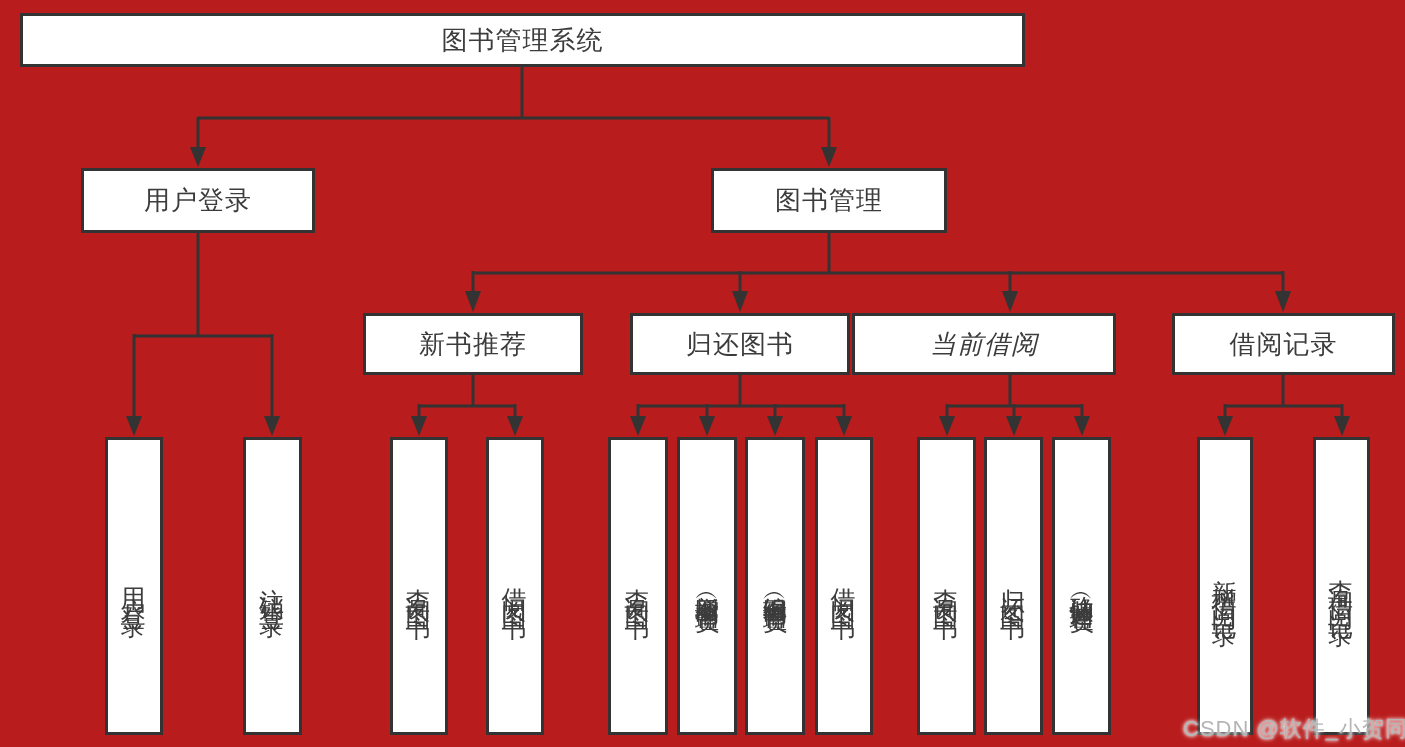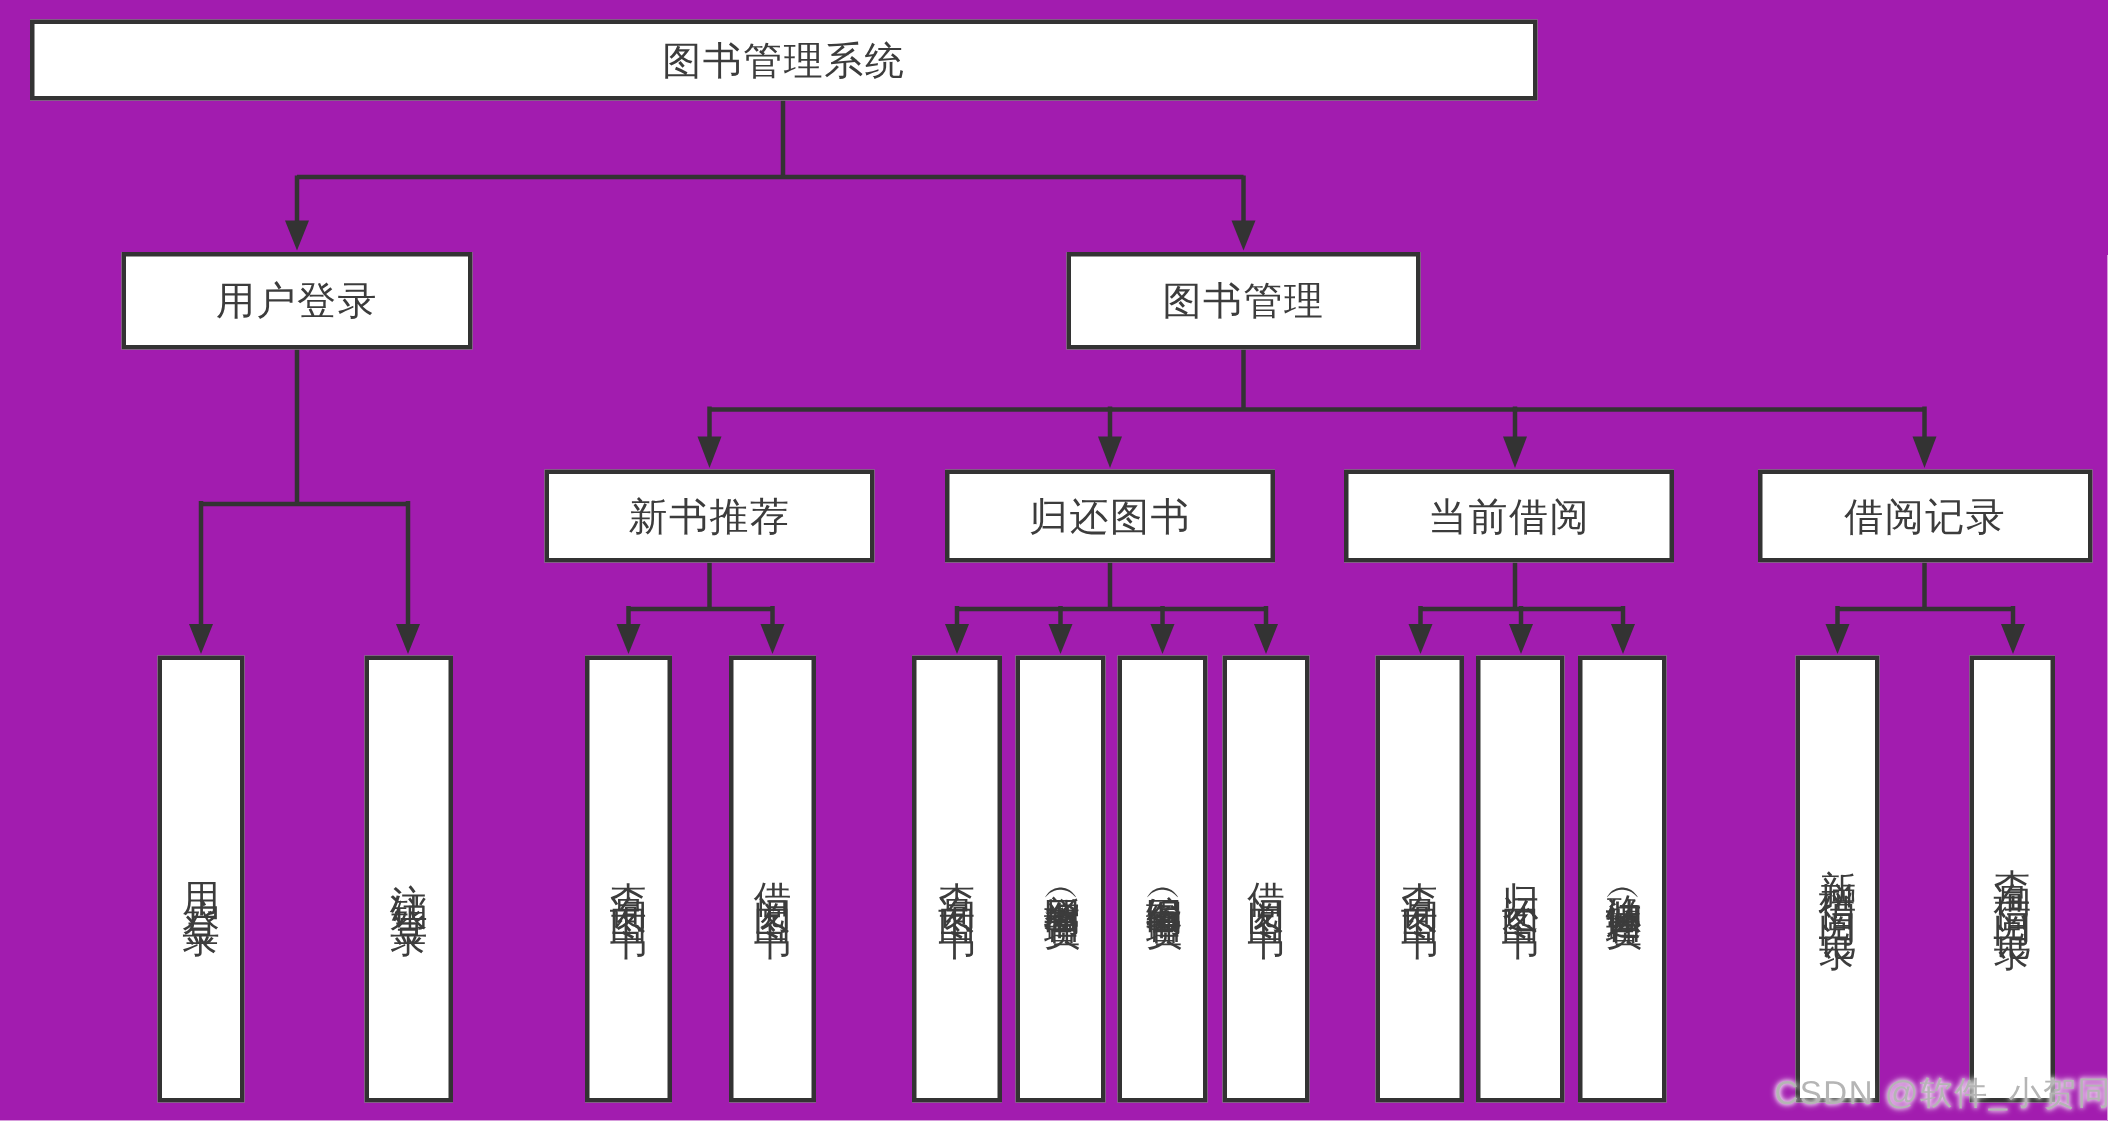--- a/index.html
+++ b/index.html
@@ -1,20 +1,20 @@
 <!DOCTYPE html>
 <html><head>
 <meta charset="utf-8">
 <style>
   html, body { margin: 0; padding: 0; background: #ffffff; }
   #stage {
     position: relative;
     width: 1405px;
     height: 747px;
-    background: #a21caf;
+    background: #b91c1c;
     font-family: "Liberation Sans", "DejaVu Sans", sans-serif;
     overflow: hidden;
   }
   #wires {
     position: absolute;
     left: 0; top: 0;
     width: 1405px; height: 747px;
     z-index: 0;
   }
   #wires line { stroke: #333333; stroke-width: 3; }
@@ -146,21 +146,21 @@
     </g>
   </svg>
 
   <div class="hbox" style="left:20px; top:13px; width:1005px; height:54px;">图书管理系统</div>
 
   <div class="hbox" style="left:81px; top:168px; width:234px; height:65px;">用户登录</div>
   <div class="hbox" style="left:363px; top:313px; width:220px; height:62px;">新书推荐</div>
 
   <div class="hbox" style="left:711px; top:168px; width:236px; height:65px;">图书管理</div>
   <div class="hbox" style="left:630px; top:313px; width:220px; height:62px;">归还图书</div>
-  <div class="hbox" style="left:896px; top:313px; width:220px; height:62px;">当前借阅</div>
+  <div class="hbox" style="left:852px; top:313px; width:264px; height:62px;font-style:italic;">当前借阅</div>
   <div class="hbox" style="left:1172px; top:313px; width:223px; height:62px;">借阅记录</div>
 
   <div class="vbox" style="left:105px; width:58px;">用户登录</div>
   <div class="vbox" style="left:243px; width:59px;">注销登录</div>
 
   <div class="vbox" style="left:390px; width:58px;">查询图书</div>
   <div class="vbox" style="left:486px; width:58px;">借阅图书</div>
 
   <div class="vbox" style="left:608px; width:60px;">查询图书</div>
   <div class="vbox tight" style="left:677px; width:60px;">新增图书（管理员）</div>

